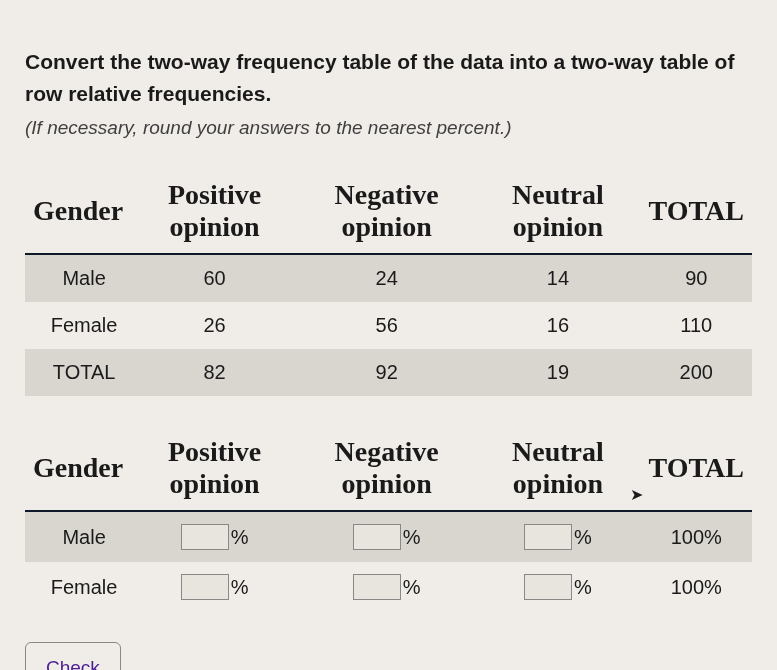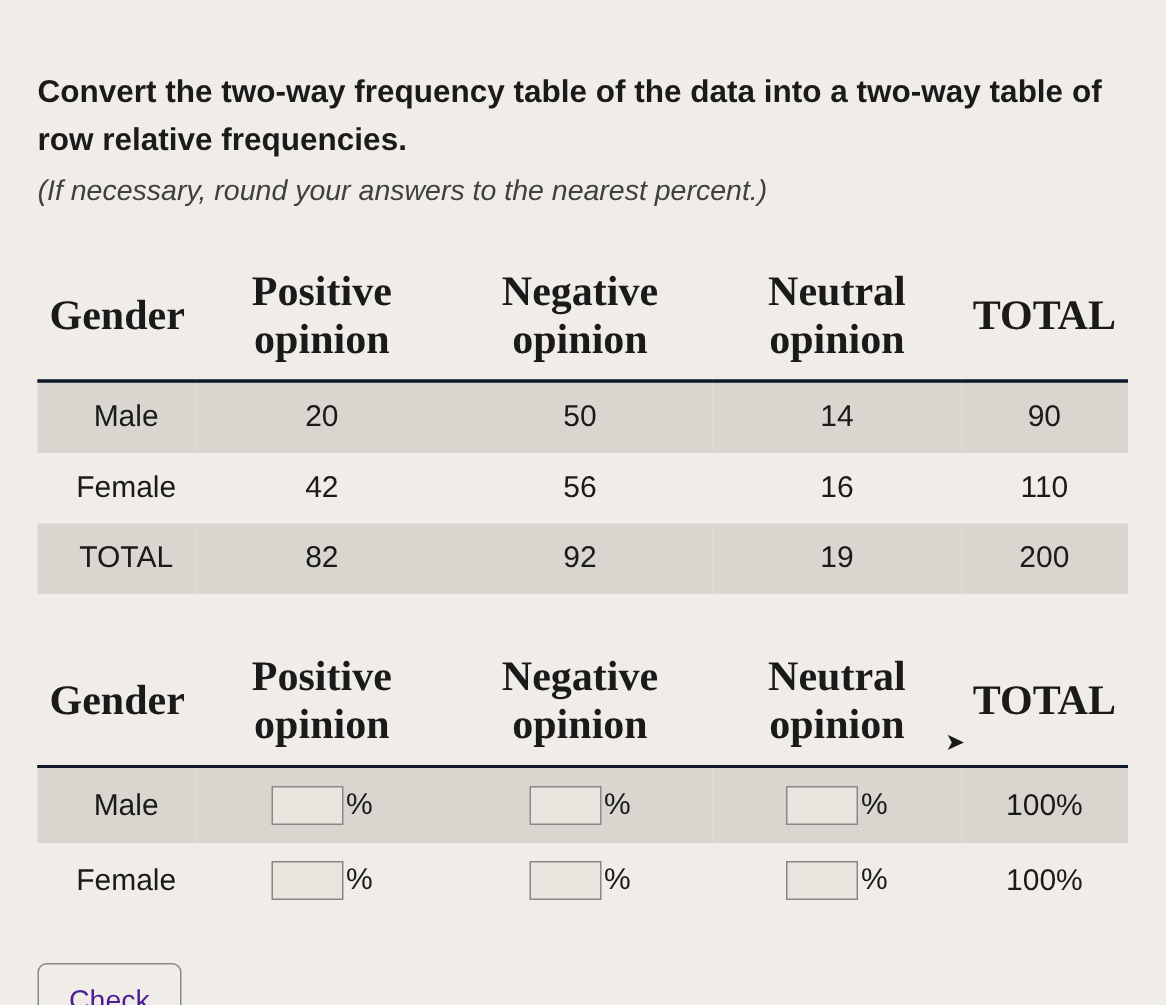--- a/index.html
+++ b/index.html
@@ -114,28 +114,28 @@
       <th>Gender</th>
       <th class="center">Positive opinion</th>
       <th class="center">Negative opinion</th>
       <th class="center">Neutral opinion</th>
       <th class="center">TOTAL</th>
     </tr>
   </thead>
   <tbody>
     <tr class="shaded">
       <td class="row-label">Male</td>
-      <td>20</td>
-      <td>50</td>
+      <td>60</td>
+      <td>24</td>
       <td>14</td>
       <td>90</td>
     </tr>
     <tr>
       <td class="row-label">Female</td>
-      <td>42</td>
+      <td>26</td>
       <td>56</td>
       <td>16</td>
       <td>110</td>
     </tr>
     <tr class="shaded">
       <td class="row-label">TOTAL</td>
       <td>82</td>
       <td>92</td>
       <td>19</td>
       <td>200</td>

